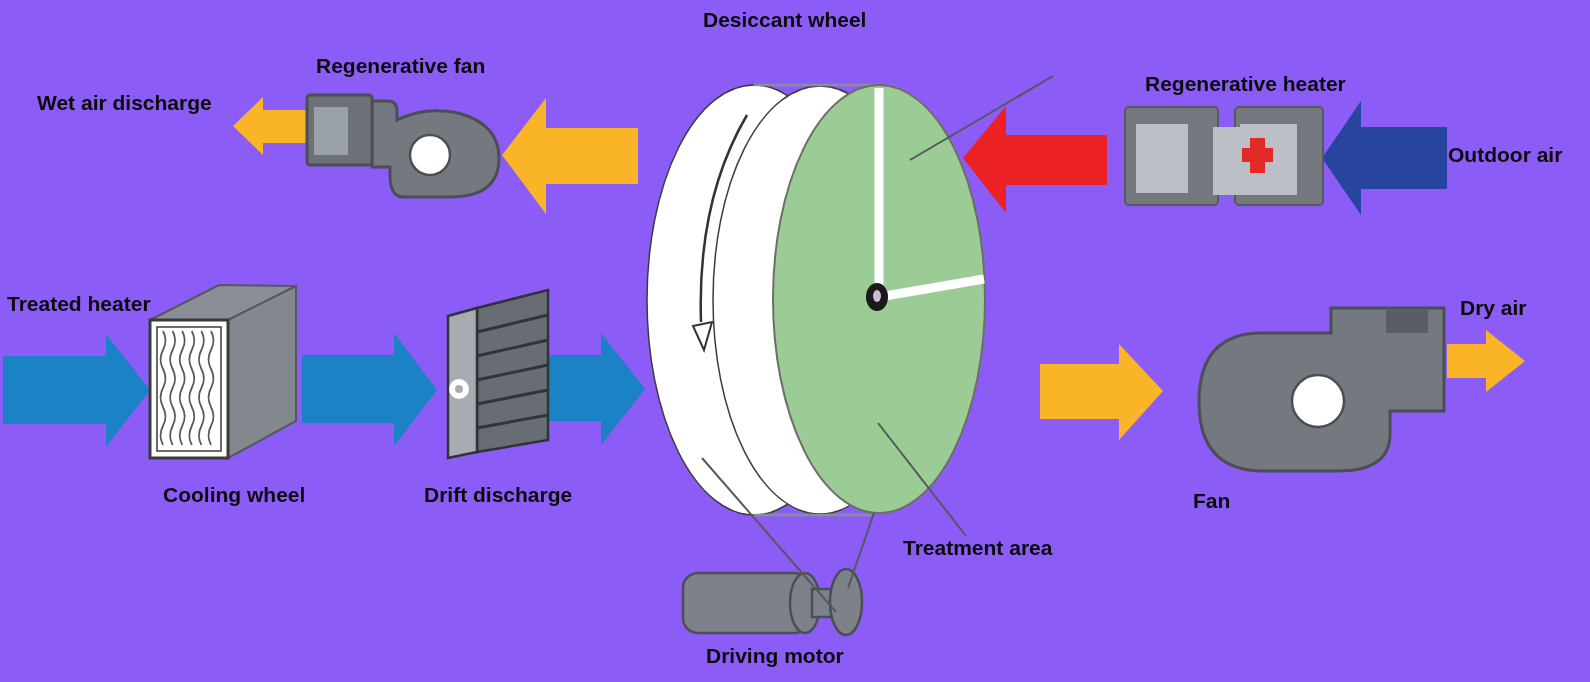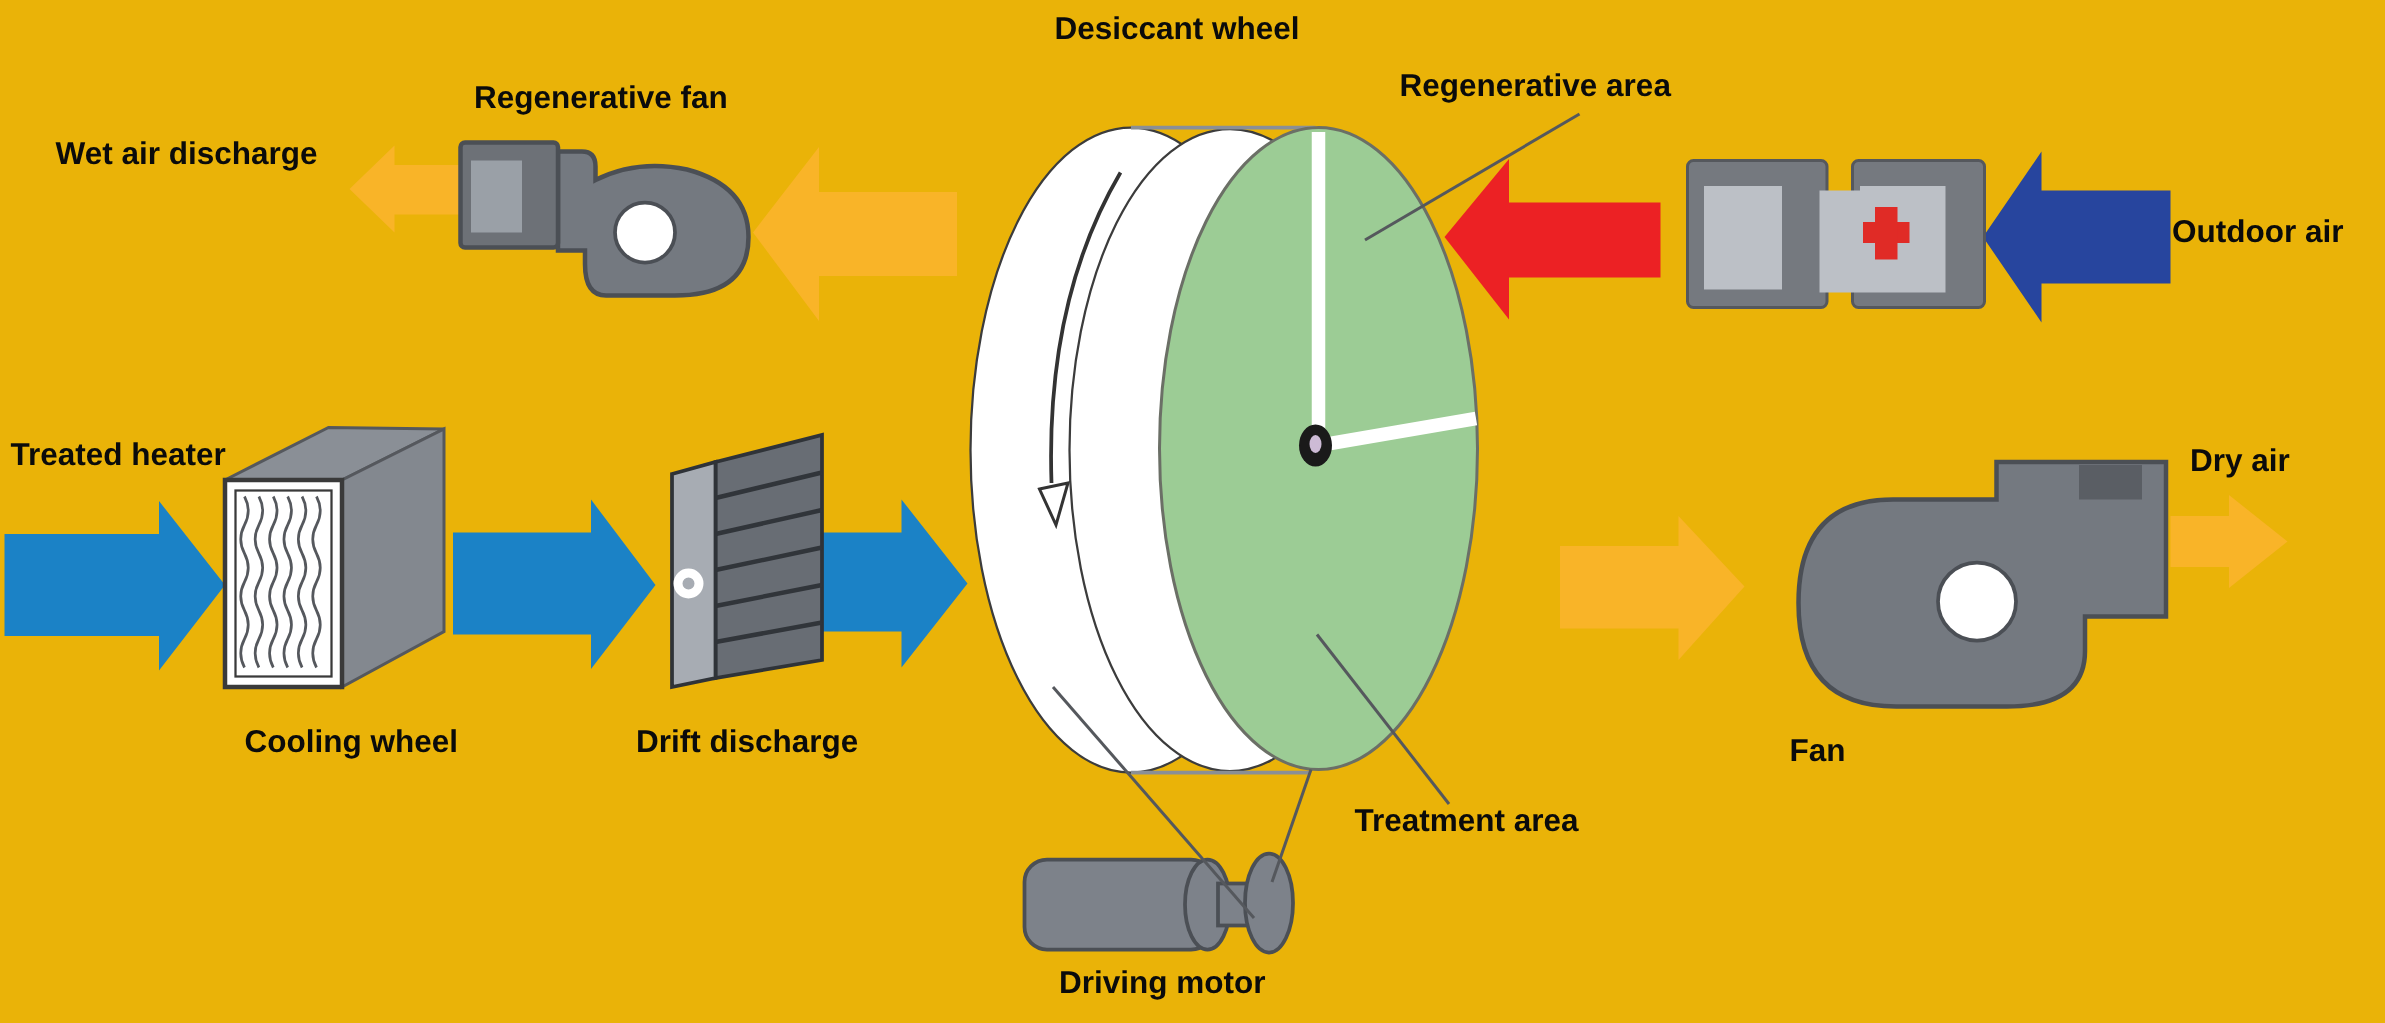--- a/index.html
+++ b/index.html
@@ -1,19 +1,19 @@
 <!DOCTYPE html>
 <html><head>
 <meta charset="utf-8">
 <style>
   html,body{margin:0;padding:0;background:#ffffff;}
   #canvas{
     position:relative;
     width:1590px;height:682px;
-    background:#eab308;
+    background:#8b5cf6;
     font-family:"Liberation Sans", sans-serif;
     overflow:hidden;
   }
   #diagram-svg{position:absolute;left:0;top:0;}
   .lbl{
     position:absolute;
     font-weight:700;
     font-size:21px;
     color:#0b0b0b;
     white-space:nowrap;
@@ -112,21 +112,21 @@
       <path fill="#747980" stroke="#4B4F55" stroke-width="3" d="M1262,333 L1331,333 L1331,308 L1444,308 L1444,411 L1390,411 L1390,434
            Q1390,471 1338,471 L1264,471 Q1199,471 1199,402 Q1199,333 1262,333 Z"></path>
       <rect x="1386" y="310" width="42" height="23" fill="#5A5E64"></rect>
       <circle cx="1318" cy="401" r="26" fill="#ffffff" stroke="#4B4F55" stroke-width="2.5"></circle>
     </g>
   </svg>
 
   <div class="lbl" style="left:703px;top:8px">Desiccant wheel</div>
   <div class="lbl" style="left:316px;top:54px">Regenerative fan</div>
   <div class="lbl" style="left:37px;top:91px">Wet air discharge</div>
-  <div class="lbl" style="left:933px;top:46px">Regenerative area</div>
+  <div class="lbl" style="left:1145px;top:72px">Regenerative heater</div>
   <div class="lbl" style="left:1448px;top:143px">Outdoor air</div>
   <div class="lbl" style="left:7px;top:292px">Treated heater</div>
   <div class="lbl" style="left:163px;top:483px">Cooling wheel</div>
   <div class="lbl" style="left:424px;top:483px">Drift discharge</div>
   <div class="lbl" style="left:903px;top:536px">Treatment area</div>
   <div class="lbl" style="left:706px;top:644px">Driving motor</div>
   <div class="lbl" style="left:1460px;top:296px">Dry air</div>
   <div class="lbl" style="left:1193px;top:489px">Fan</div>
 </div>
 

